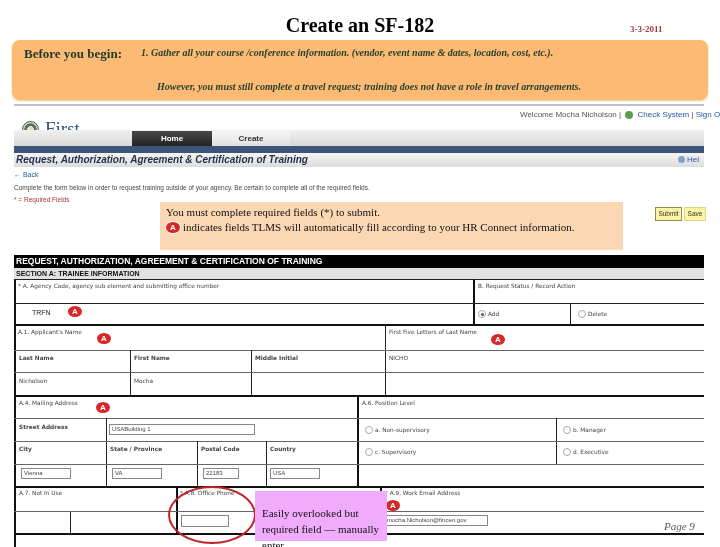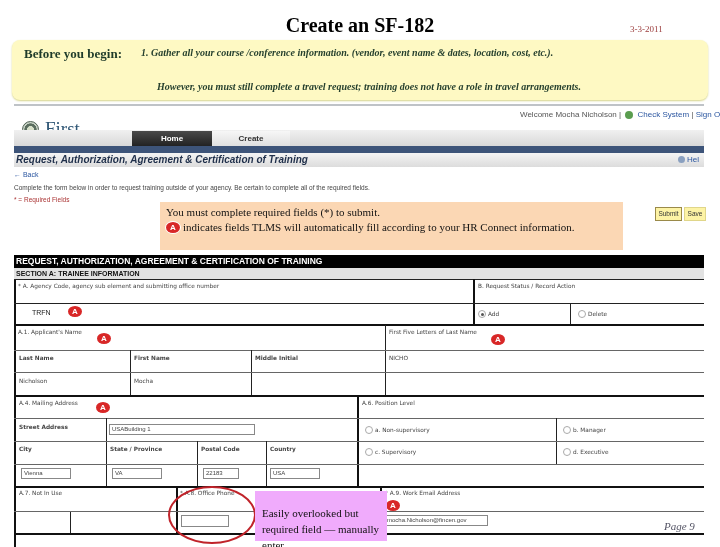--- a/index.html
+++ b/index.html
@@ -1,22 +1,22 @@
 <!DOCTYPE html>
 <html><head>
 <meta charset="utf-8">
 <style>
   html, body { margin:0; padding:0; }
   body { width:720px; height:547px; position:relative; overflow:hidden; background:#ffffff; font-family:"Liberation Sans", sans-serif; }
   .abs { position:absolute; }
 
   
   .slide-title { left:0; top:14px; width:720px; text-align:center; font-family:"Liberation Serif", serif; font-weight:bold; font-size:20px; color:#000; }
-  .slide-date { left:630px; top:24px; font-family:"Liberation Serif", serif; font-size:9px; color:#9b3b3b; }
-  .note-box { left:12px; top:40px; width:696px; height:60px; background:#fef9c3; border-radius:8px; box-shadow:0 1px 2px #d6d48a; font-family:"Liberation Serif", serif; color:#1f3b2a; }
+  .slide-date { left:630px; top:24px; font-family:"Liberation Serif", serif; font-size:9px; color:#9b3b3b;font-weight:bold; }
+  .note-box { left:12px; top:40px; width:696px; height:60px; background:#fdba74; border-radius:8px; box-shadow:0 1px 2px #d6d48a; font-family:"Liberation Serif", serif; color:#1f3b2a; }
   .note-label { left:12px; top:6px; font-weight:bold; font-size:13px; }
   .note-line { font-size:10px; font-weight:bold; color:#26402e; white-space:nowrap;font-style:italic; }
 
   
   .topline { left:14px; top:104px; width:690px; height:2px; background:#bfc3c7; }
   .logo { left:22px; top:118px; font-family:"Liberation Serif", serif; font-size:19px; color:#2f5675; display:flex; align-items:center; gap:6px; }
   .logo-seal { width:15px; height:15px; border-radius:50%; background:radial-gradient(circle,#d7e0c9 30%,#5a6d5f 35%,#5a6d5f 55%,#c9d3c6 60%); border:1px solid #4d5f52; }
   .welcome { left:520px; top:110px; font-size:8px; color:#555; white-space:nowrap; }
   .welcome .lnk { color:#2b56a0;text-align:right; }
   .check-icon { display:inline-block; width:8px; height:8px; border-radius:50%; background:#5a9d4f; vertical-align:middle; margin:0 2px; }

